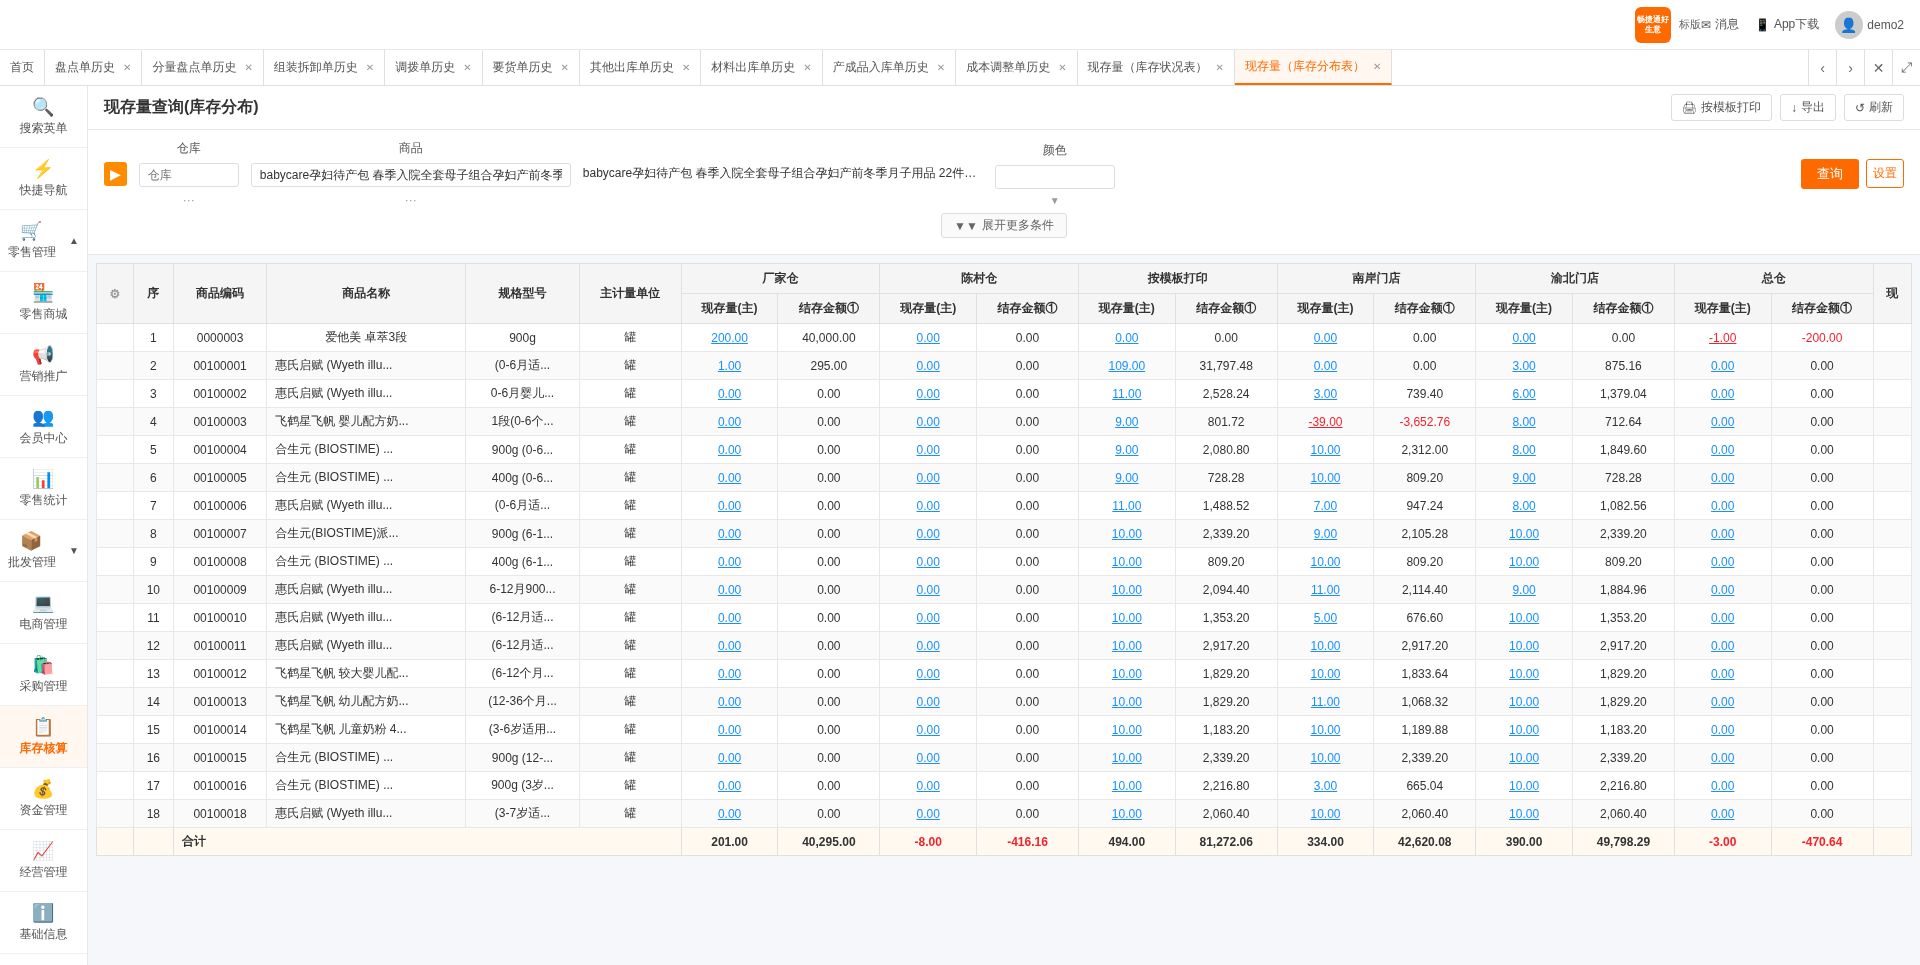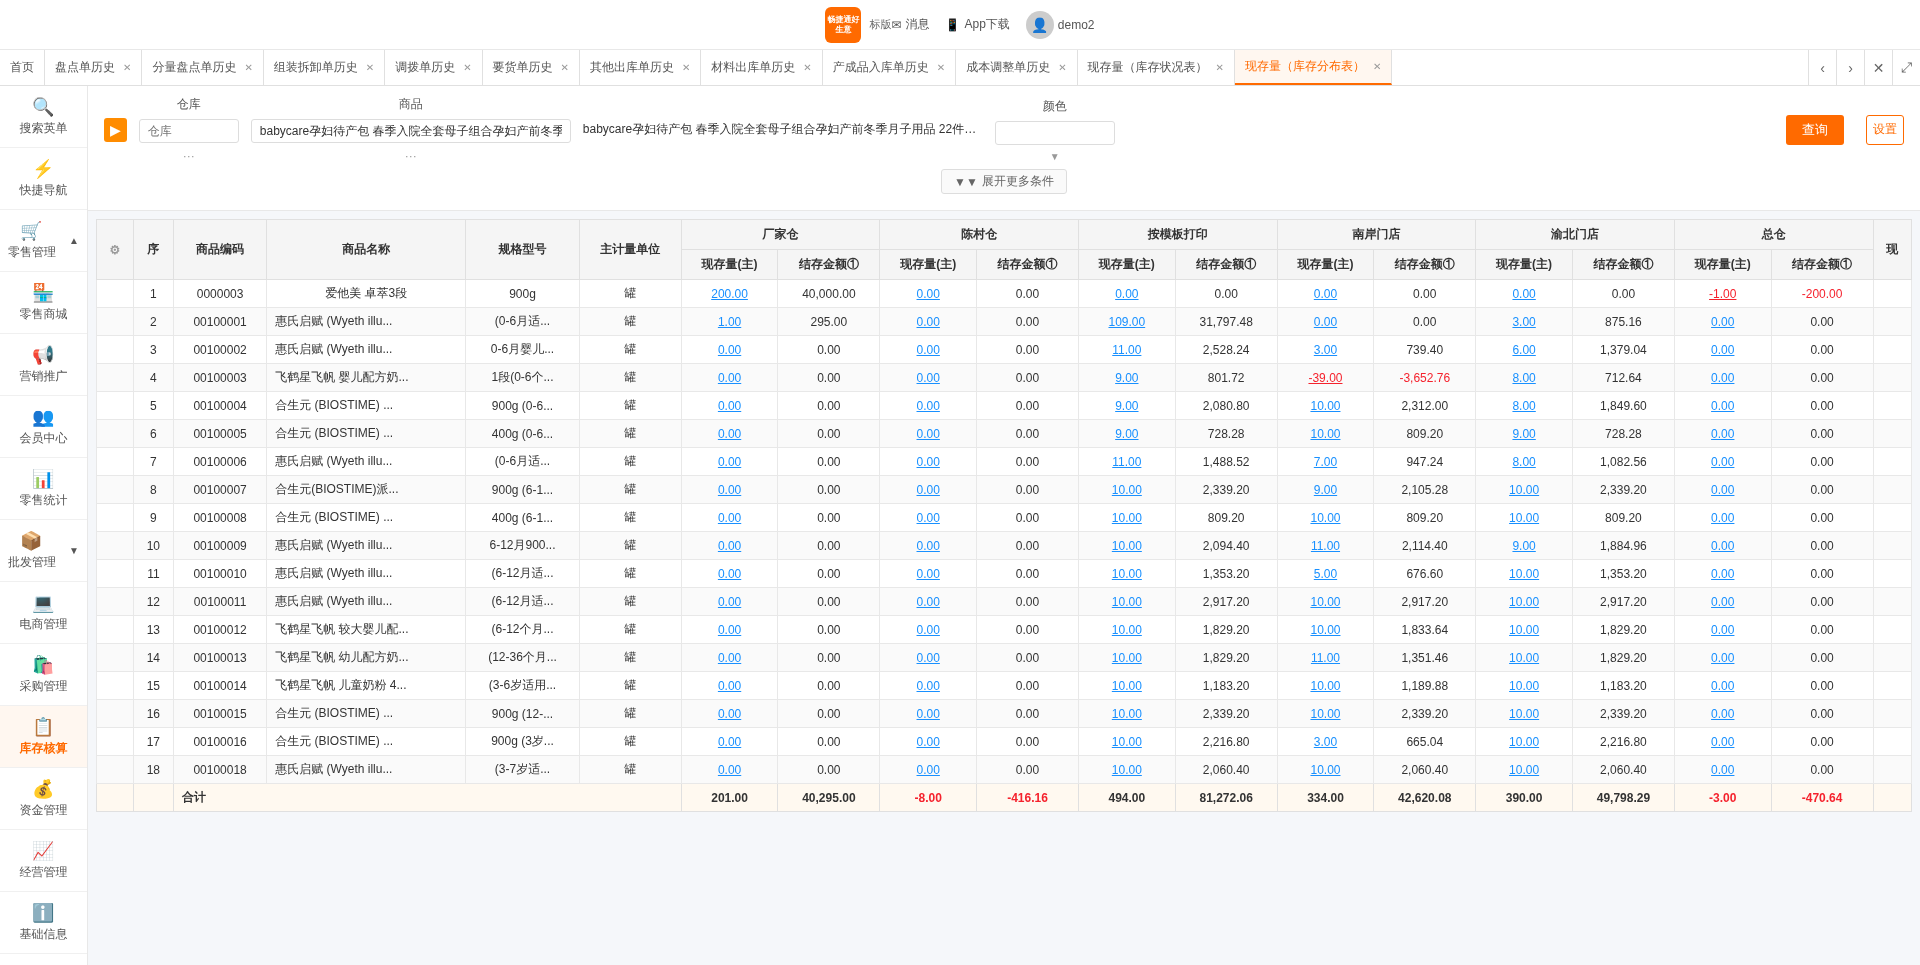--- a/index.html
+++ b/index.html
@@ -1,19 +1,19 @@
 <!DOCTYPE html>
 <html><head>
   <meta charset="utf-8">
   <style>
     * { box-sizing: border-box; margin: 0; padding: 0; }
     body { font-family: "Microsoft YaHei", Arial, sans-serif; font-size: 12px; background: #f5f5f5; color: #333; overflow: hidden; }
     
     
-    .top-bar { height: 50px; background: #fff; display: flex; align-items: center; justify-content: center; padding: 0 16px; border-bottom: 1px solid #e8e8e8; }
+    .top-bar { height: 50px; background: #fff; display: flex; align-items: center; justify-content: flex-end; padding: 0 16px; border-bottom: 1px solid #e8e8e8; }
     .logo-area { display: flex; align-items: center; gap: 8px; }
     .logo-icon { width: 36px; height: 36px; background: #ff6a00; border-radius: 6px; display: flex; align-items: center; justify-content: center; color: #fff; font-size: 10px; font-weight: bold; }
     .logo-text { font-size: 11px; color: #666; line-height: 1.3; }
     .top-right { display: flex; align-items: center; gap: 16px; }
     .top-right-item { display: flex; align-items: center; gap: 4px; color: #555; cursor: pointer; font-size: 12px; }
     .avatar { width: 28px; height: 28px; border-radius: 50%; background: #ccc; display: flex; align-items: center; justify-content: center; overflow: hidden; }
     
     
     .tab-bar { height: 36px; background: #fff; display: flex; align-items: stretch; border-bottom: 1px solid #e0e0e0; padding-left: 0; overflow: hidden; }
     .tab-item { display: flex; align-items: center; padding: 0 10px; font-size: 12px; color: #555; cursor: pointer; border-right: 1px solid #e0e0e0; white-space: nowrap; position: relative; gap: 4px; }
@@ -229,20 +229,37 @@
     </div>
     <div class="sidebar-item">
       <div class="sidebar-icon">⚙️</div>
 
     </div>
 
   </div>
 
   <div class="content-area">
 
+    <div class="page-header">
+      <div class="page-title">现存量查询(库存分布)</div>
+      <div class="page-actions">
+        <button class="btn-action">
+          <span>🖨</span>
+          <span>按模板打印</span>
+        </button>
+        <button class="btn-action">
+          <span>↓</span>
+          <span>导出</span>
+        </button>
+        <button class="btn-action">
+          <span>↺</span>
+          <span>刷新</span>
+        </button>
+      </div>
+    </div>
 
     <div class="filter-area">
       <div class="filter-row">
         <button class="orange-arrow">▶</button>
         <div class="filter-item">
           <span class="filter-label">仓库</span>
           <input class="filter-input" style="width: 100px;" placeholder="仓库">
           <span class="filter-dots">···</span>
         </div>
         <div class="filter-item">
@@ -251,21 +268,21 @@
           <span class="filter-dots">···</span>
         </div>
         <div class="filter-item">
           <span style="color:#333; font-size:12px; max-width:400px; overflow:hidden; text-overflow:ellipsis; white-space:nowrap; display:inline-block;">babycare孕妇待产包 春季入院全套母子组合孕妇产前冬季月子用品 22件套 ...</span>
         </div>
         <div class="filter-item">
           <span class="filter-label">颜色</span>
           <input class="filter-input" style="width: 120px;">
           <span style="font-size:10px; color:#999;">▼</span>
         </div>
-        <div style="margin-left:auto; display:flex; gap:22px;">
+        <div style="margin-left:auto; display:flex; gap:7px;align-items:center;">
           <button class="btn-query">查询</button>
           <button class="btn-setting">设置</button>
         </div>
       </div>
       <div class="expand-row">
         <div class="expand-btn">
           <span>▼▼</span>
           <span>展开更多条件</span>
         </div>
       </div>
@@ -585,21 +602,21 @@
     <td style="text-align:left; max-width:160px; overflow:hidden; text-overflow:ellipsis;">飞鹤星飞帆 幼儿配方奶...</td>
     <td>(12-36个月...</td>
     <td>罐</td>
     <td class="num-link">0.00</td>
     <td>0.00</td>
     <td class="num-link">0.00</td>
     <td>0.00</td>
     <td class="num-link">10.00</td>
     <td>1,829.20</td>
     <td class="num-link">11.00</td>
-    <td>1,351.46</td>
+    <td>1,068.32</td>
     <td class="num-link">10.00</td>
     <td>1,829.20</td>
     <td class="num-link">0.00</td>
     <td>0.00</td>
     <td></td>
   </tr>
             <tr style="background: rgb(255, 255, 255);">
     <td></td>
     <td>15</td>
     <td>00100014</td>

